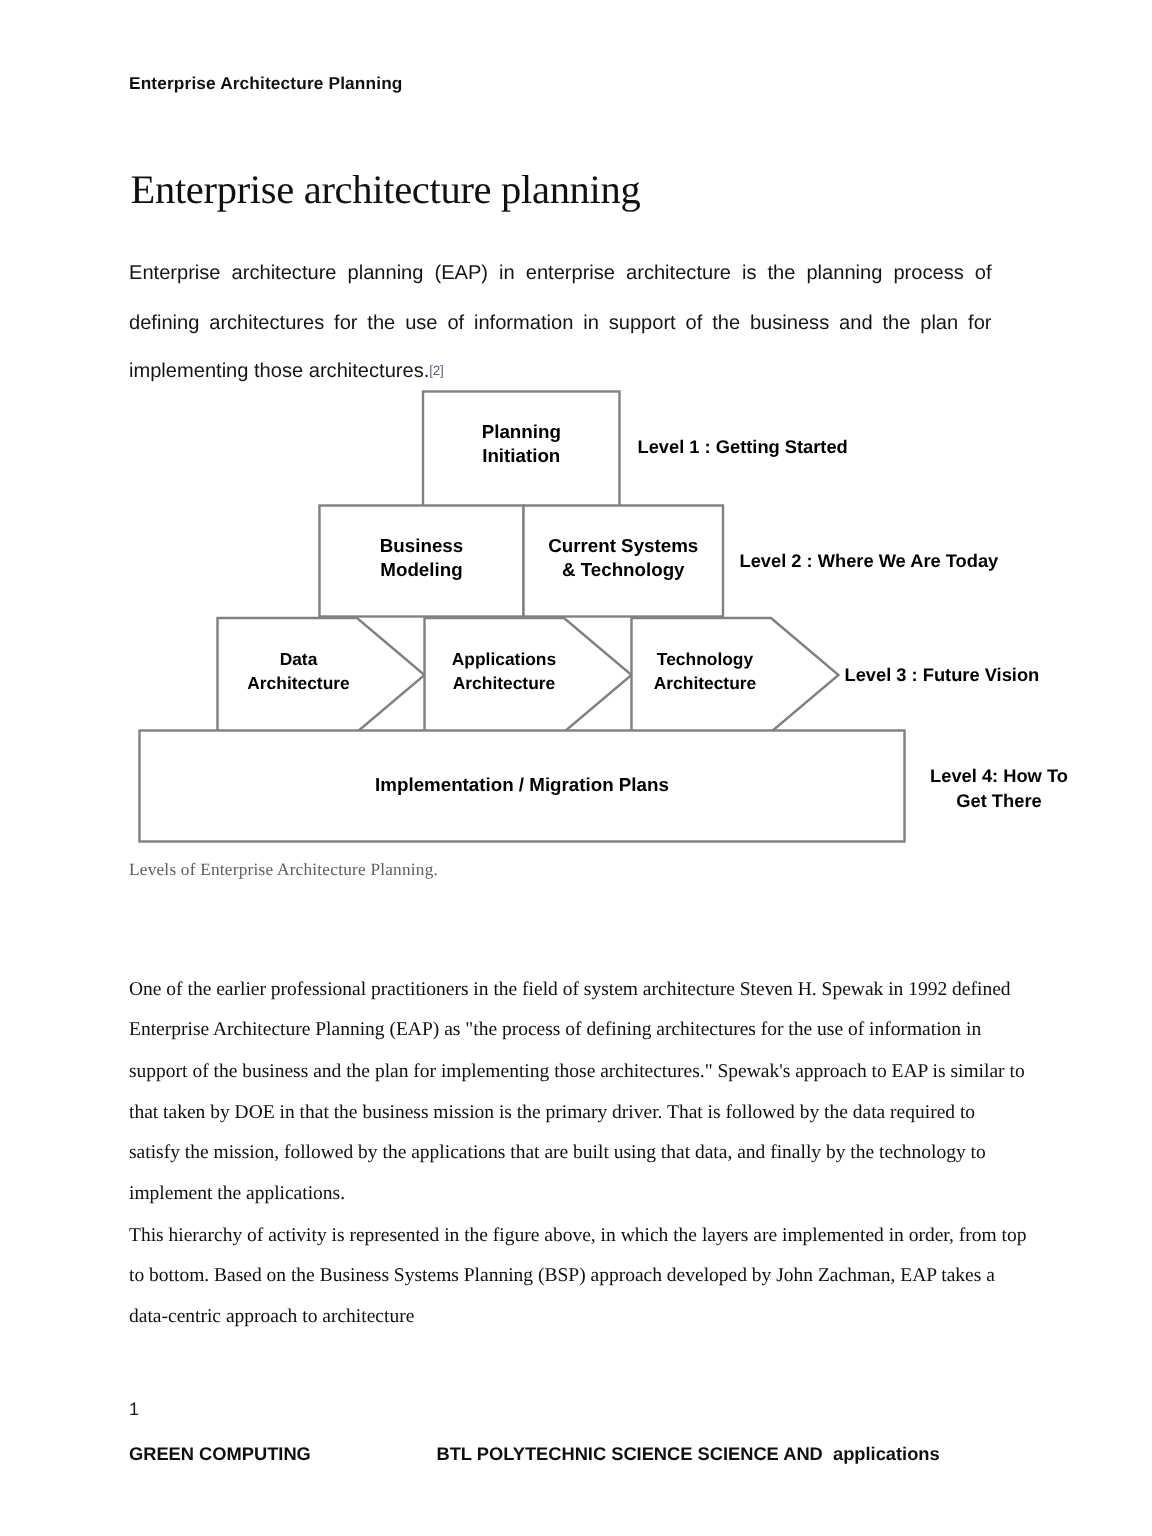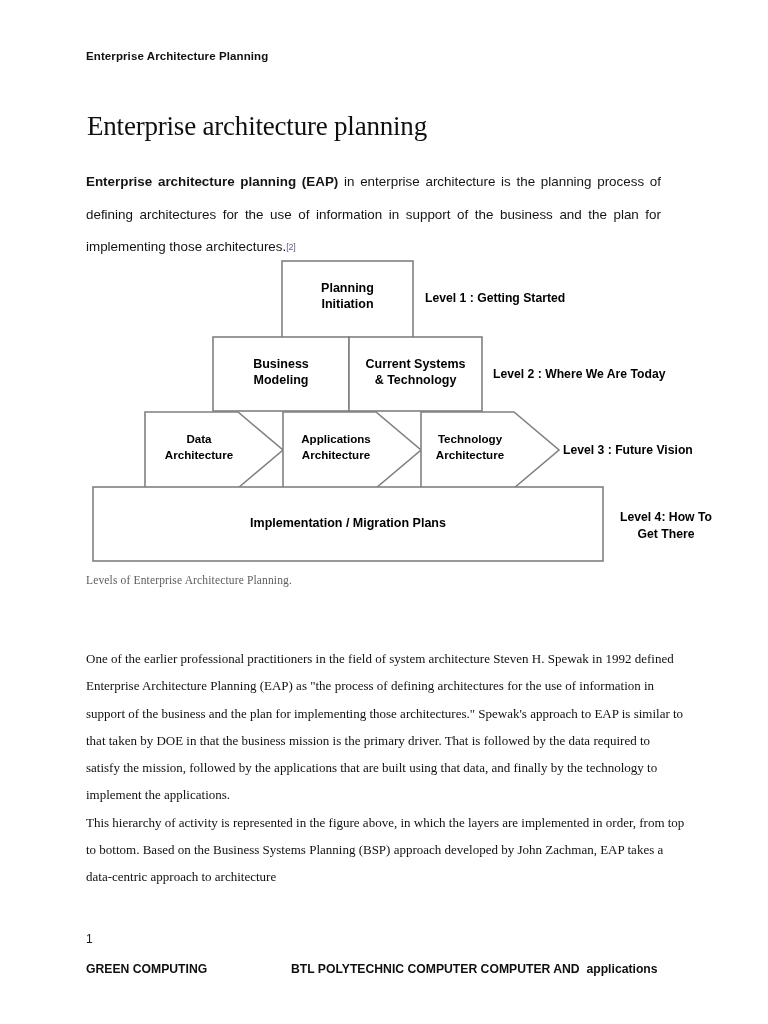--- a/index.html
+++ b/index.html
@@ -52,21 +52,21 @@
     left: 86px;
     top: 166px;
     width: 575px;
     font-family: "Liberation Sans", sans-serif;
     font-size: 13.4px;
     line-height: 32.5px;
     text-align: justify;
     color: #141414;
   }
   .lead b {
-    font-weight: bold;
+    font-weight: normal;
   }
   .cite {
     font-size: 9px;
     color: #5a5f86;
     vertical-align: 1px;
     letter-spacing: -0.2px;
   }
 
   
   .figure {
@@ -214,17 +214,17 @@
 
   <div class="body-block">
     <p>One of the earlier professional practitioners in the field of system architecture Steven H. Spewak in 1992 defined Enterprise Architecture Planning (EAP) as "the process of defining architectures for the use of information in support of the business and the plan for implementing those architectures." Spewak's approach to EAP is similar to that taken by DOE in that the business mission is the primary driver. That is followed by the data required to satisfy the mission, followed by the applications that are built using that data, and finally by the technology to implement the applications.</p>
     <p>This hierarchy of activity is represented in the figure above, in which the layers are implemented in order, from top to bottom. Based on the Business Systems Planning (BSP) approach developed by John Zachman, EAP takes a data-centric approach to architecture</p>
   </div>
 
   <div class="footer">
     <div class="footer-pageno">1</div>
     <div class="footer-row">
       <span class="footer-left">GREEN COMPUTING</span>
-      <span class="footer-right"><span>BTL POLYTECHNIC COMPUTER COMPUTER AND</span><span class="lower">  applications</span></span>
+      <span class="footer-right"><span>BTL POLYTECHNIC SCIENCE SCIENCE AND</span><span class="lower">  applications</span></span>
     </div>
   </div>
 
 </div>
 
 </body></html>

